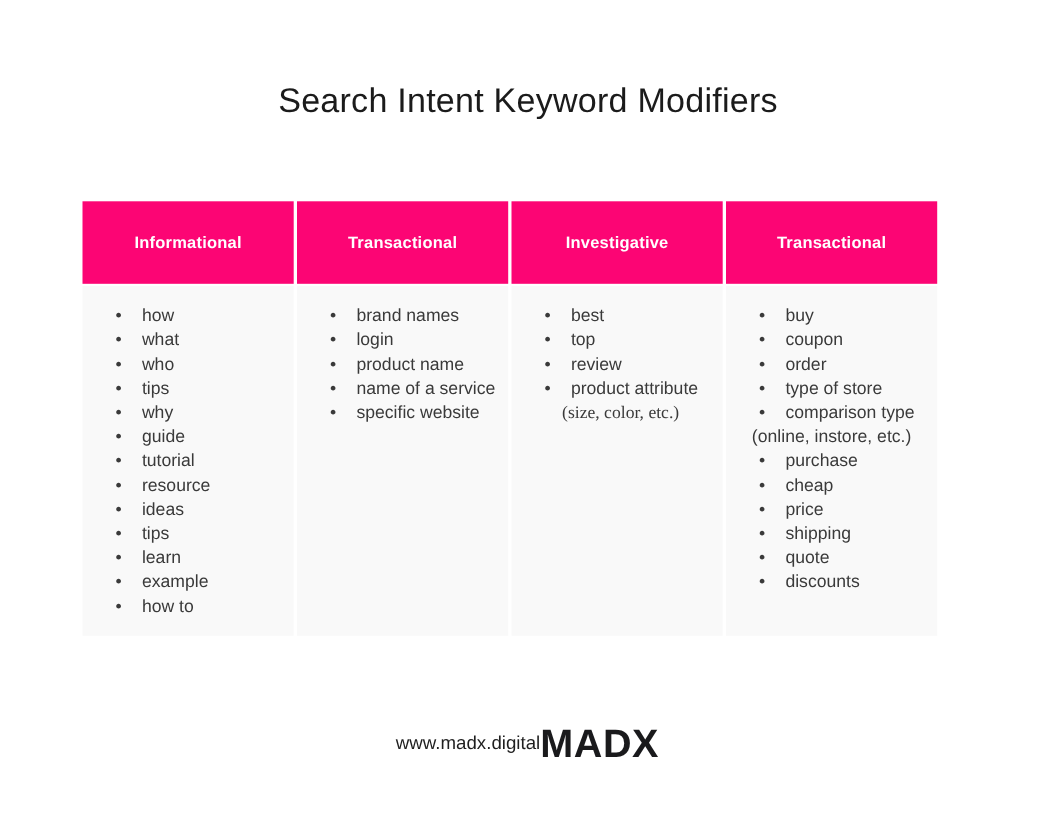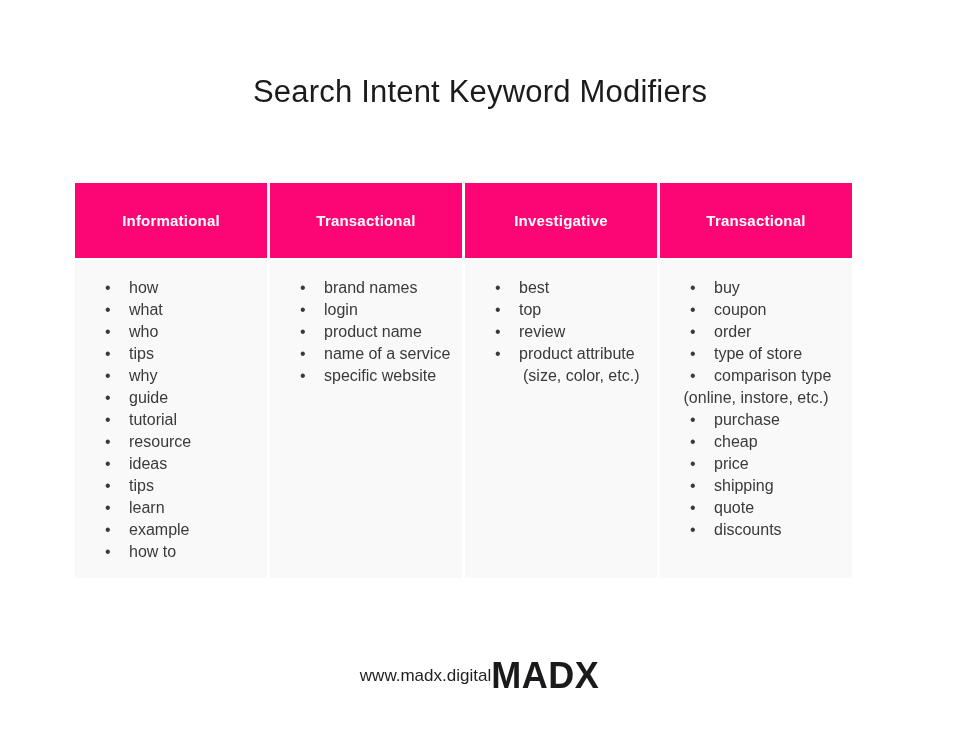--- a/index.html
+++ b/index.html
@@ -38,21 +38,21 @@
   }
   ul.keyword-list li{
     font-size:16px;line-height:22px;color:var(--text);
   }
   .bullet{
     display:inline-block;width:24px;color:var(--text);
   }
   .note{
     font-size:16px;line-height:22px;color:var(--text);
   }
-  .note-indent{margin-left:28px;}
+  .note-indent{margin-left:16px;font-family:Liberation Serif, serif;}
   .note-center{
     margin-left:-30px;margin-right:-6px;text-align:center;
   }
 
   .footer{
     position:absolute;left:75px;right:76px;top:656px;height:40px;
     display:flex;align-items:center;justify-content:center;
   }
   .website{font-size:17px;color:#1F1F1F;}
   .logo{

